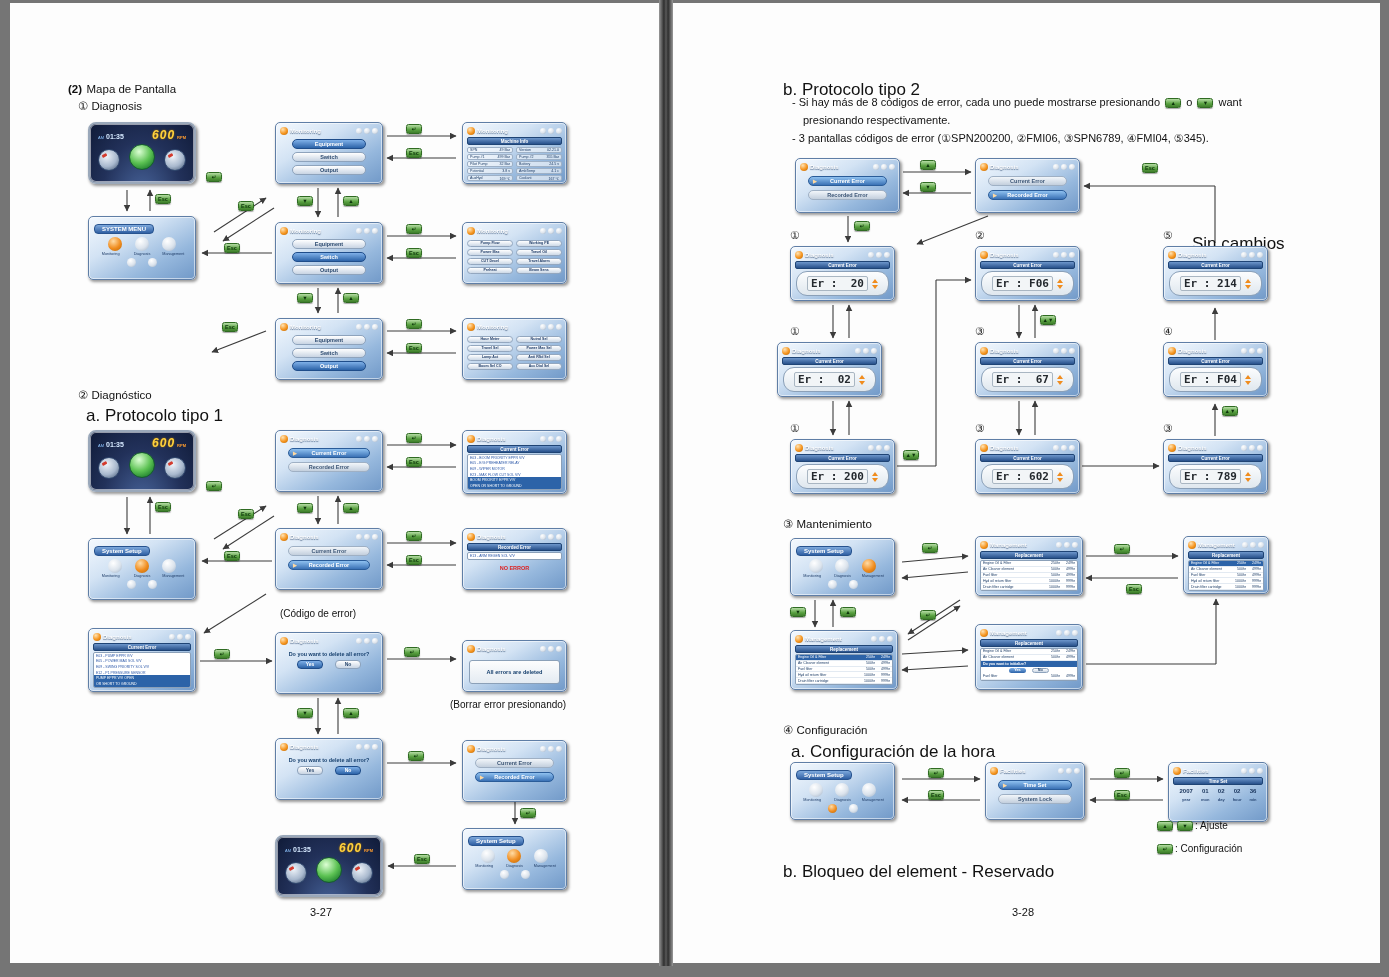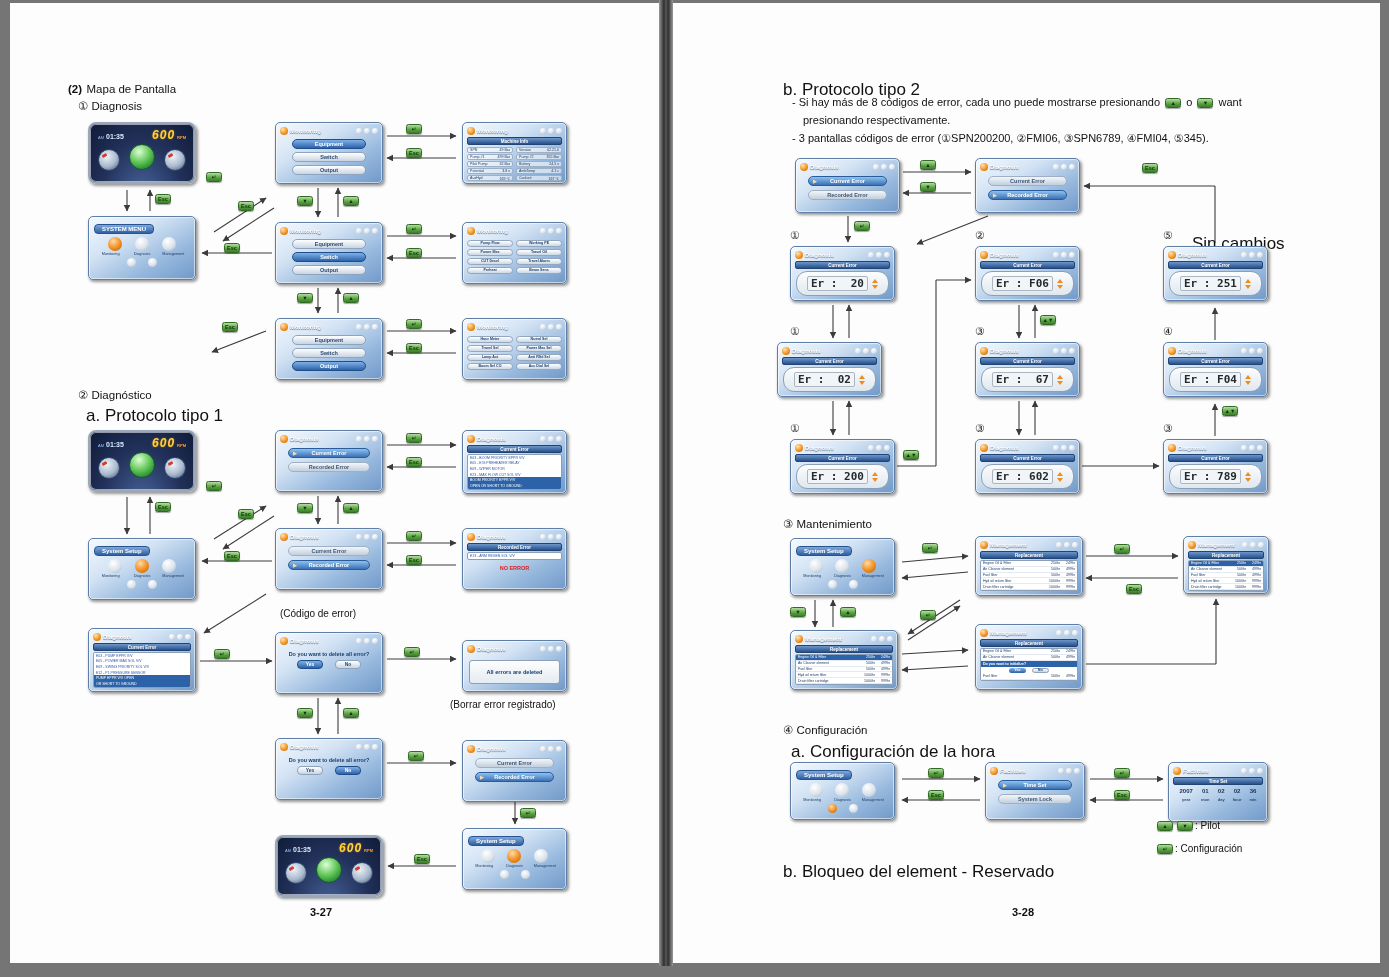--- a/index.html
+++ b/index.html
@@ -8,21 +8,21 @@
 .page{position:absolute;top:3px;height:960px;background:#fdfdfd}
 #page-left{left:10px;width:649px}
 #page-right{left:673px;width:707px}
 .gutter{position:absolute;top:0;left:659px;width:14px;height:966px;background:linear-gradient(90deg,#9a9a9a,#2e2e2e 35%,#5a5a5a 50%,#2e2e2e 65%,#9a9a9a)}
 .abs{position:absolute}
 .h-num{font-weight:bold;font-size:11.5px}
 .h-txt{font-size:11.5px}
 .sec{font-size:11.5px}
 .sub{font-size:17px}
 .note{font-size:10px}
-.pgnum{font-size:11px;font-weight:bold}
+.pgnum{font-size:11px;font-weight:normal}
 .body-txt{font-size:11px;line-height:17px}
 .num-lbl{position:absolute;font-size:11px;color:#222}
 svg.flow{position:absolute;left:0;top:0;width:1389px;height:977px;pointer-events:none}
 svg.flow line{stroke:#3b3b3b;stroke-width:1.1;fill:none}
 .key{position:absolute;width:16px;height:10px;border-radius:2.5px;background:linear-gradient(#b5dca4,#57a03f 60%,#3f7d2c);border:1px solid #2f6b22;box-shadow:0 1px 1px rgba(0,0,0,.35);color:#0d330c;font-size:5.5px;display:flex;align-items:center;justify-content:center;font-weight:bold}
 .key.inline{position:static;display:inline-flex;vertical-align:middle;margin:0 2px}
 
 .scr{position:absolute;width:108px;height:62px;border-radius:5px;border:1px solid #5f7ea6;background:linear-gradient(150deg,#f4f9fe 0%,#d3e3f4 35%,#96b8dd 70%,#7199c8 100%);box-shadow:1.5px 2px 3px rgba(0,0,0,.4),inset 0 0 0 1px rgba(255,255,255,.55);overflow:hidden}
 .w105{width:105px}.w100{width:100px}.w86{width:86px}
 .h52{height:52px}.h55{height:55px}.h58{height:58px}.h60{height:60px}.h64{height:64px}.h66{height:66px}
@@ -178,21 +178,21 @@
     <line x1="980" y1="800" x2="902" y2="800" marker-end="url(#ah)"></line>
 <line x1="1090" y1="779" x2="1163" y2="779" marker-end="url(#ah)"></line>
     <line x1="1163" y1="800" x2="1090" y2="800" marker-end="url(#ah)"></line>
 </svg>
 
 <div class="abs" style="left:68px;top:79px"><span class="h-num">(2)</span> <span class="h-txt">Mapa de Pantalla</span></div>
 <div class="abs sec" style="left:78px;top:99px">① Diagnosis</div>
 <div class="abs sec" style="left:78px;top:388px">② Diagnóstico</div>
 <div class="abs sub" style="left:86px;top:406px">a. Protocolo tipo 1</div>
 <div class="abs note" style="left:280px;top:608px">(Código de error)</div>
-<div class="abs note" style="left:450px;top:699px">(Borrar error registrado)</div>
+<div class="abs note" style="left:450px;top:699px">(Borrar error presionando)</div>
 <div class="abs pgnum" style="left:310px;top:906px">3-27</div>
 
 <div class="scr cluster" style="left:88px;top:122px">
   <div class="cl-top">
       <span class="cl-am">AM</span>
       <span class="cl-time">01:35</span>
       <span class="cl-rpm">600</span>
       <span class="cl-rpmu">RPM</span>
     </div>
   <div class="cl-g">
@@ -730,21 +730,21 @@
       <i class="odot"></i>
       <span class="ttl">Diagnosis</span>
       <span class="dots">
         <i></i>
         <i></i>
         <i></i>
       </span>
     </div>
   <div class="ibar">Current Error</div>
   <div class="errbox">
-      <span class="errcode">Er : 251</span>
+      <span class="errcode">Er : 214</span>
       <span class="spin">
         <i></i>
         <i></i>
       </span>
     </div>
 </div>
 
 <div class="scr w105 h55" style="left:777px;top:342px">
   <div class="hdr">
       <i class="odot"></i>
@@ -1086,21 +1086,21 @@
     </div>
   <div class="tg units">
       <span>year</span>
       <span>mon</span>
       <span>day</span>
       <span>hour</span>
       <span>min</span>
     </div>
 </div>
 
-<div class="abs note" style="left:1155px;top:820px"><span class="key inline">▲</span><span class="key inline">▼</span><span>: Pilot</span></div>
+<div class="abs note" style="left:1155px;top:820px"><span class="key inline">▲</span><span class="key inline">▼</span><span>: Ajuste</span></div>
 <div class="abs note" style="left:1155px;top:843px"><span class="key inline">↵</span><span>: Configuración</span></div>
 
 <span class="key" style="left:920px;top:160px">▲</span>
 <span class="key" style="left:920px;top:182px">▼</span>
 <span class="key" style="left:854px;top:221px">↵</span>
 <span class="key" style="left:1142px;top:163px">Esc</span>
 <span class="key" style="left:1040px;top:315px">▲▼</span>
 <span class="key" style="left:903px;top:450px">▲▼</span>
 <span class="key" style="left:1222px;top:406px">▲▼</span>
 <span class="key" style="left:790px;top:607px">▼</span>

